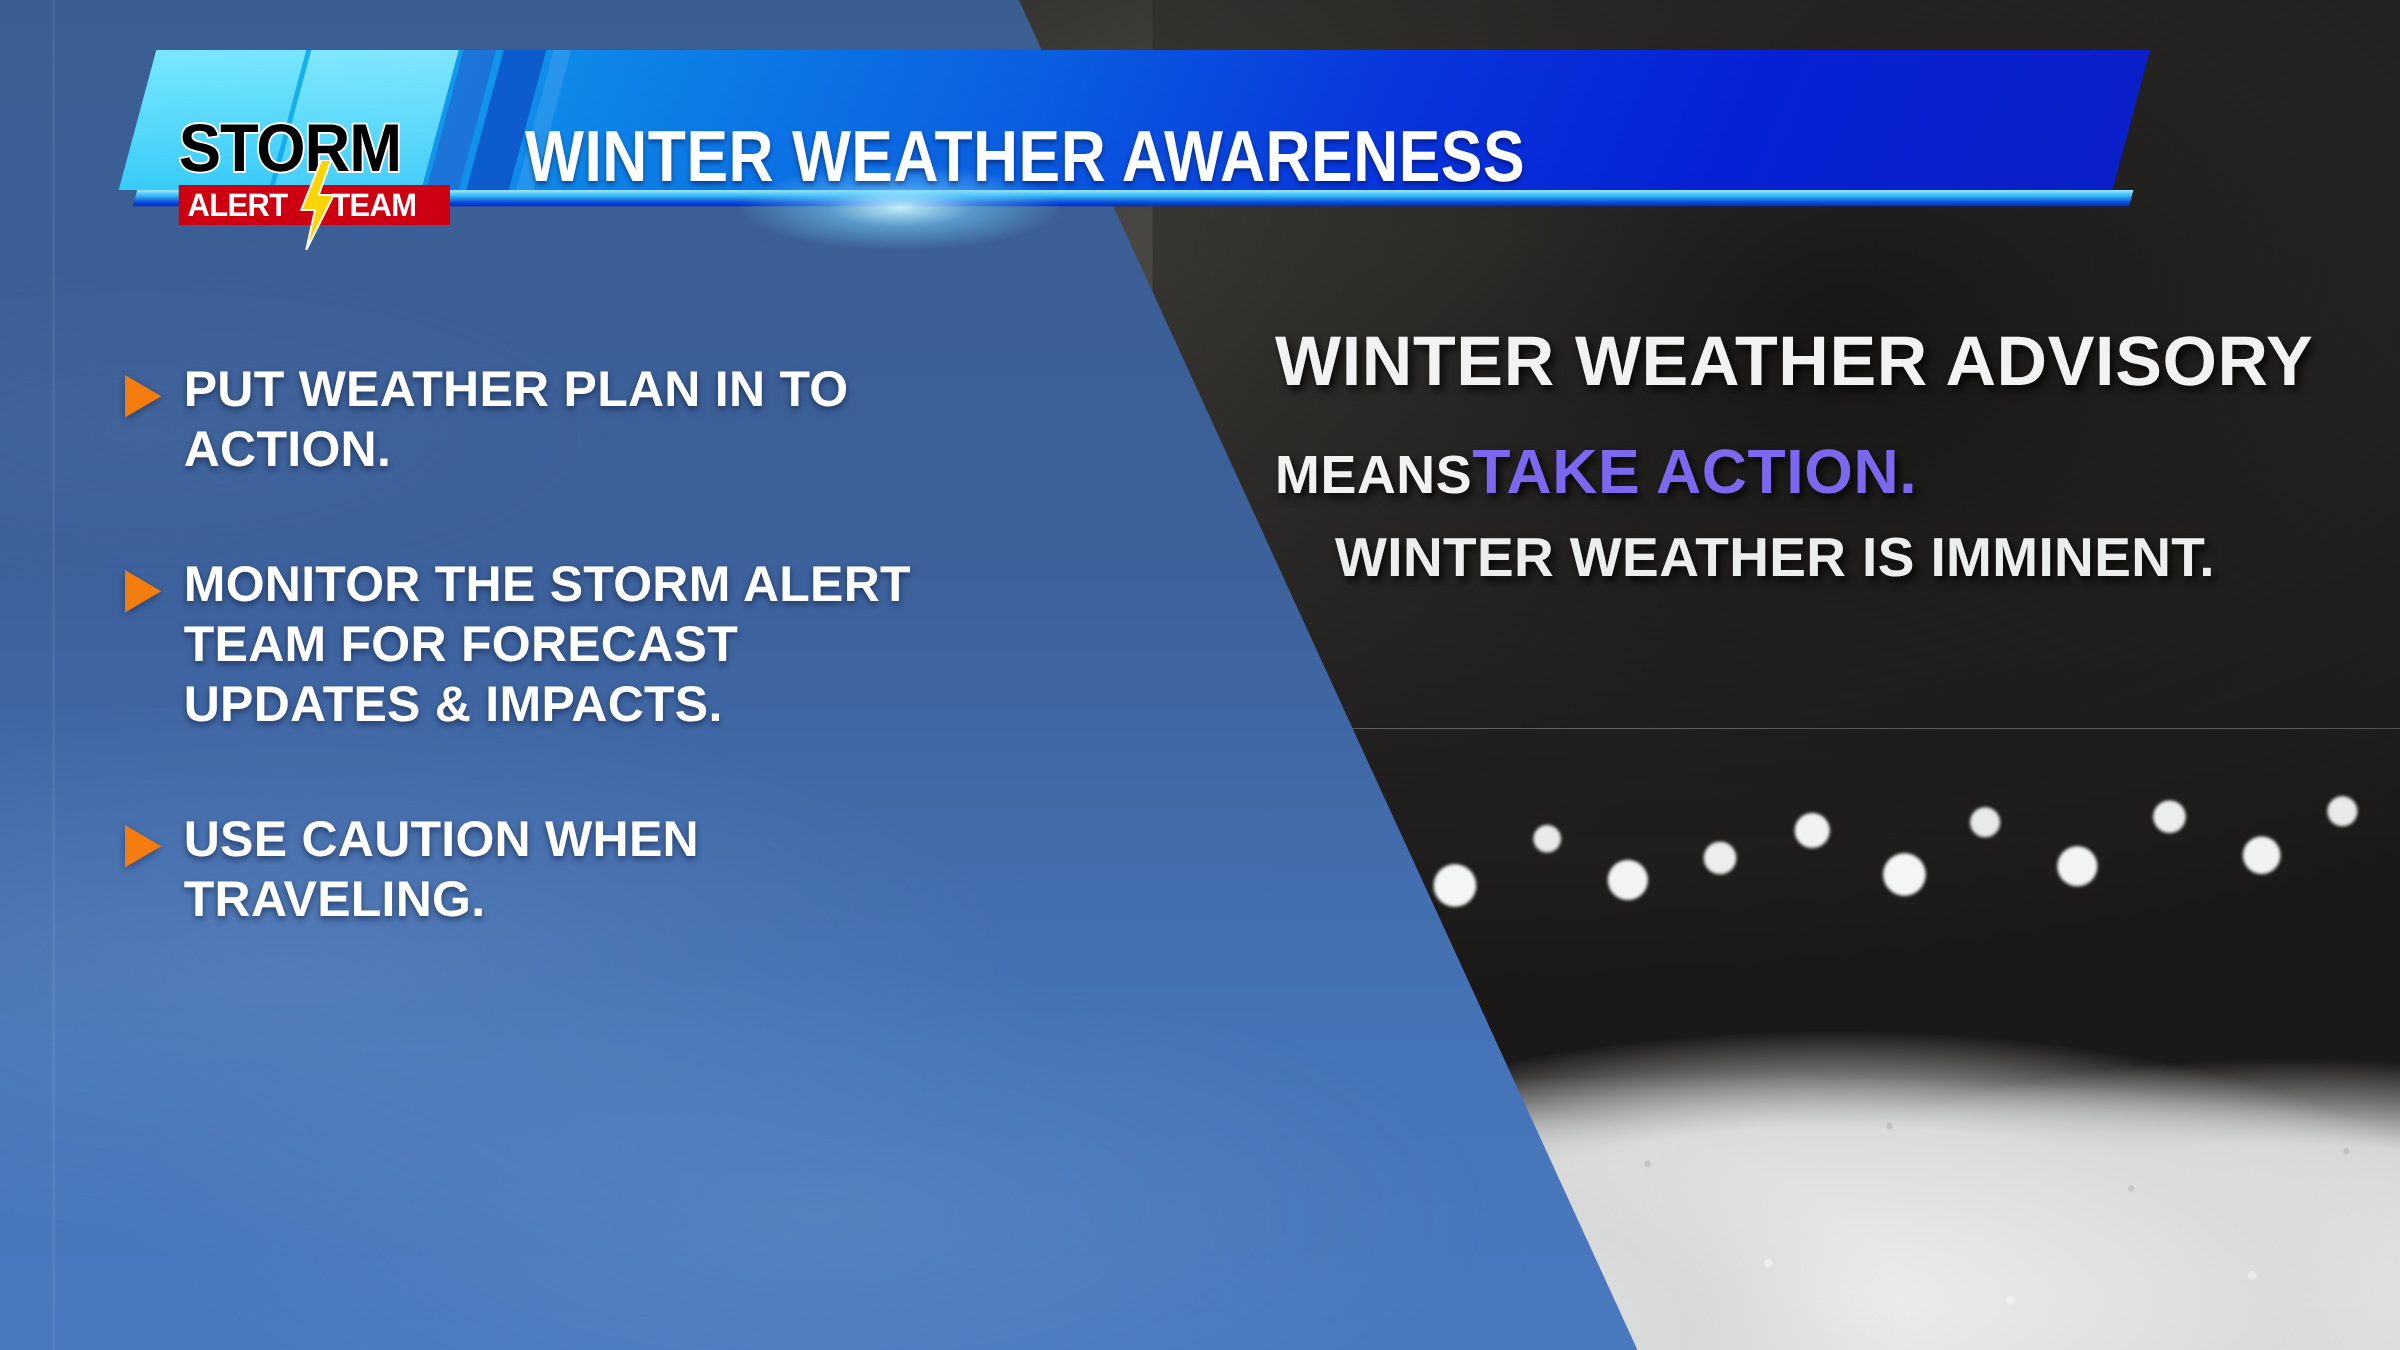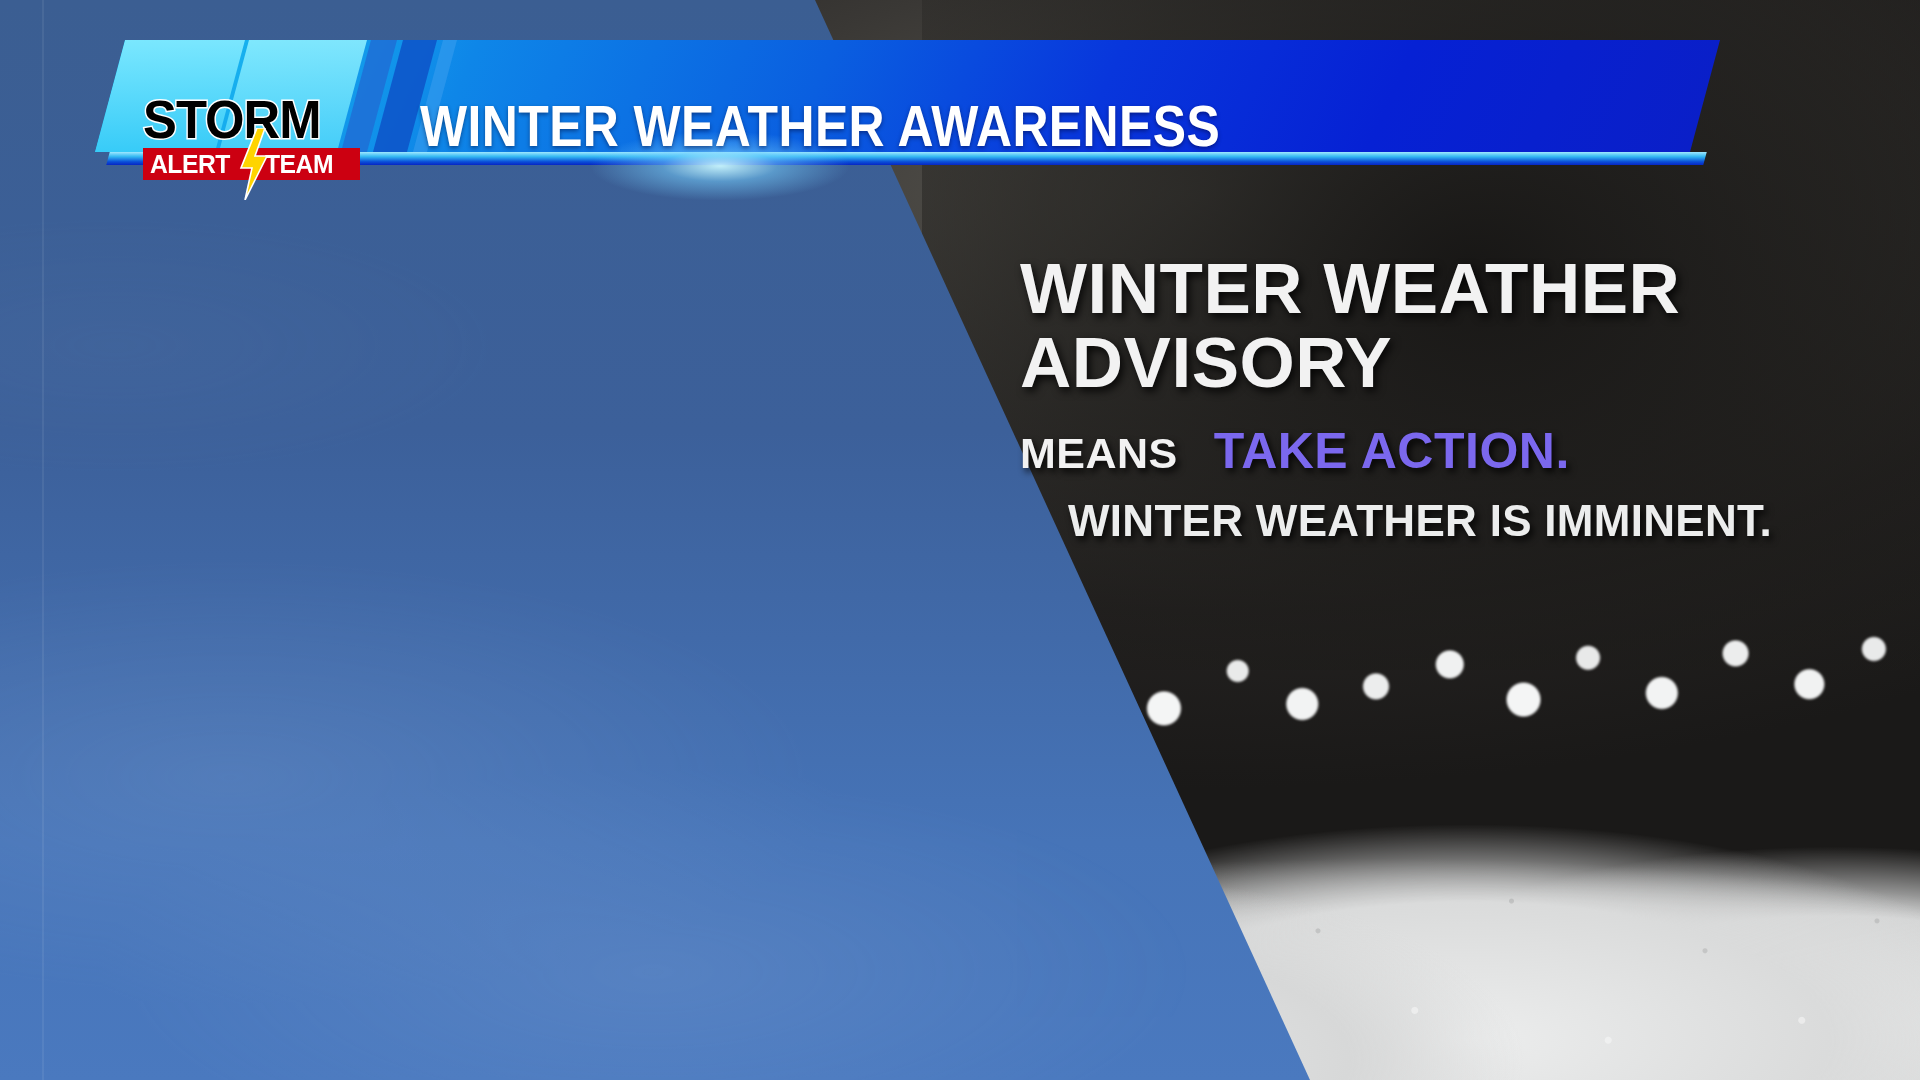--- a/index.html
+++ b/index.html
@@ -269,21 +269,21 @@
 
   
   .advisory {
     position: absolute;
     left: 1020px;
     top: 252px;
     width: 860px;
   }
   .adv-line1 {
     color: #f2f2f2;
-    font-size: 71px;
+    font-size: 56px;
     font-weight: bold;
     line-height: 74px;
     letter-spacing: .5px;
     text-shadow: 3px 4px 8px rgba(0,0,0,.85);
   }
   .adv-means-row {
     margin-top: 22px;
     white-space: nowrap;
   }
   .adv-means {
@@ -291,21 +291,20 @@
     font-size: 43px;
     font-weight: bold;
     letter-spacing: .5px;
     text-shadow: 3px 4px 7px rgba(0,0,0,.85);
   }
   .adv-action {
     color: #7b68ee;
     font-size: 50px;
     font-weight: bold;
     letter-spacing: .5px;
-    margin-left: 36px;
     text-shadow: 3px 4px 7px rgba(0,0,0,.85);
   }
   .adv-sub {
     margin-top: 16px;
     color: #eceded;
     font-size: 44px;
     font-weight: bold;
     line-height: 50px;
     letter-spacing: .3px;
     text-shadow: 3px 4px 7px rgba(0,0,0,.85);
@@ -344,20 +343,34 @@
       <div class="logo-storm">STORM</div>
       <div class="logo-bar"></div>
       <div class="logo-alert">ALERT</div>
       <div class="logo-team">TEAM</div>
       <svg class="logo-bolt" viewBox="0 0 36 72">
         <polygon points="22,0 6,40 17,40 10,72 32,28 20,28 30,0" fill="#ffd400" stroke="#ffffff" stroke-width="1.6"></polygon>
       </svg>
     </div>
   </div>
 
+  <div class="bullets">
+    <div class="bullet">
+      <div class="bullet-arrow"></div>
+      <div class="bullet-text">PUT WEATHER PLAN IN TO ACTION.</div>
+    </div>
+    <div class="bullet">
+      <div class="bullet-arrow"></div>
+      <div class="bullet-text">MONITOR THE STORM ALERT TEAM FOR FORECAST UPDATES &amp; IMPACTS.</div>
+    </div>
+    <div class="bullet">
+      <div class="bullet-arrow"></div>
+      <div class="bullet-text">USE CAUTION WHEN TRAVELING.</div>
+    </div>
+  </div>
 
   <div class="advisory">
     <div class="adv-line1">WINTER WEATHER ADVISORY</div>
     <div class="adv-means-row">
       <span class="adv-means">MEANS</span><span class="adv-action">TAKE ACTION.</span>
     </div>
     <div class="adv-sub">WINTER WEATHER IS IMMINENT.</div>
   </div>
 
 </div>

